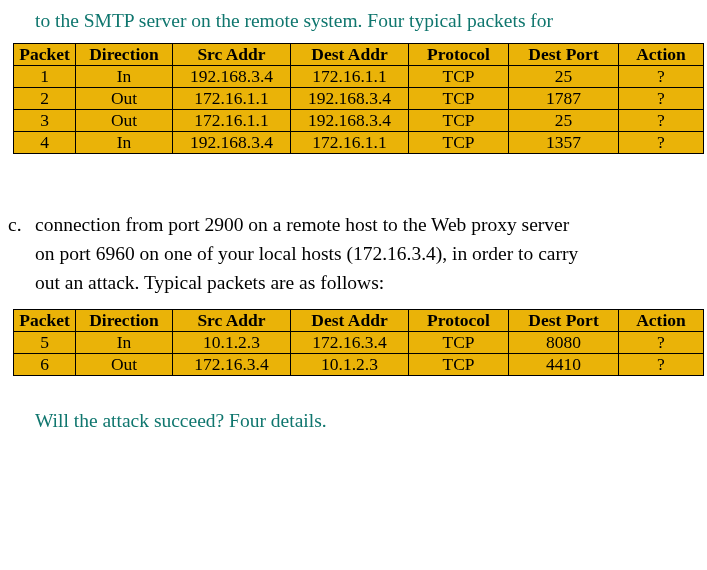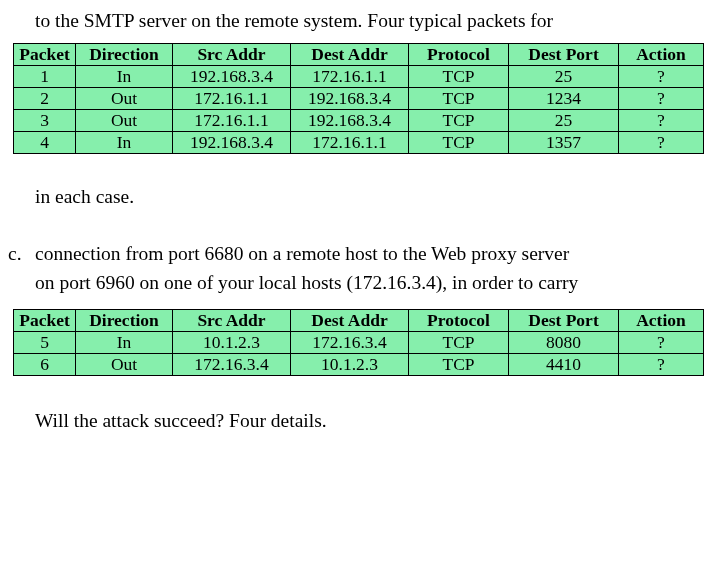--- a/index.html
+++ b/index.html
@@ -21,21 +21,21 @@
     height: 570px;
     box-sizing: border-box;
   }
 
   
   .para {
     margin: 0;
     padding: 0;
     font-size: 19.5px;
     line-height: 29px;
-    color: #000000;
+    color: #0f766e;
   }
   .para-indent {
     margin-left: 35px;
     margin-right: 28px;
   }
   .para-line {
     display: block;
     white-space: nowrap;
   }
 
@@ -63,21 +63,21 @@
     white-space: nowrap;
   }
 
   
   .pkt-table {
     border-collapse: collapse;
     table-layout: fixed;
     width: 690px;
     margin-left: 13px;
     border: 1px solid #000;
-    background: #86efac;
+    background: #eab308;
   }
   .pkt-table th,
   .pkt-table td {
     border: 1px solid #000;
     text-align: center;
     vertical-align: middle;
     height: 21px;
     line-height: 21px;
     padding: 0 2px;
     font-size: 17.5px;
@@ -148,21 +148,21 @@
         <td>TCP</td>
         <td>25</td>
         <td>?</td>
       </tr>
       <tr>
         <td>2</td>
         <td>Out</td>
         <td>172.16.1.1</td>
         <td>192.168.3.4</td>
         <td>TCP</td>
-        <td>1234</td>
+        <td>1787</td>
         <td>?</td>
       </tr>
       <tr>
         <td>3</td>
         <td>Out</td>
         <td>172.16.1.1</td>
         <td>192.168.3.4</td>
         <td>TCP</td>
         <td>25</td>
         <td>?</td>
@@ -175,30 +175,30 @@
         <td>TCP</td>
         <td>1357</td>
         <td>?</td>
       </tr>
     </tbody>
   </table>
 
   <div class="sp-2"></div>
 
   <div class="para para-indent">
-    <span class="para-line">in each case.</span>
   </div>
 
   <div class="sp-4"></div>
 
   <div class="list-item">
     <span class="list-marker">c.</span>
     <div class="list-body">
-      <span class="para-line">connection from port 6680 on a remote host to the Web proxy server</span>
+      <span class="para-line">connection from port 2900 on a remote host to the Web proxy server</span>
       <span class="para-line">on port 6960 on one of your local hosts (172.16.3.4), in order to carry</span>
+      <span class="para-line">out an attack. Typical packets are as follows:</span>
     </div>
   </div>
 
   <div class="sp-5"></div>
 
   <table class="pkt-table">
     <colgroup>
       <col class="col-packet">
         <col class="col-dir">
         <col class="col-src">

